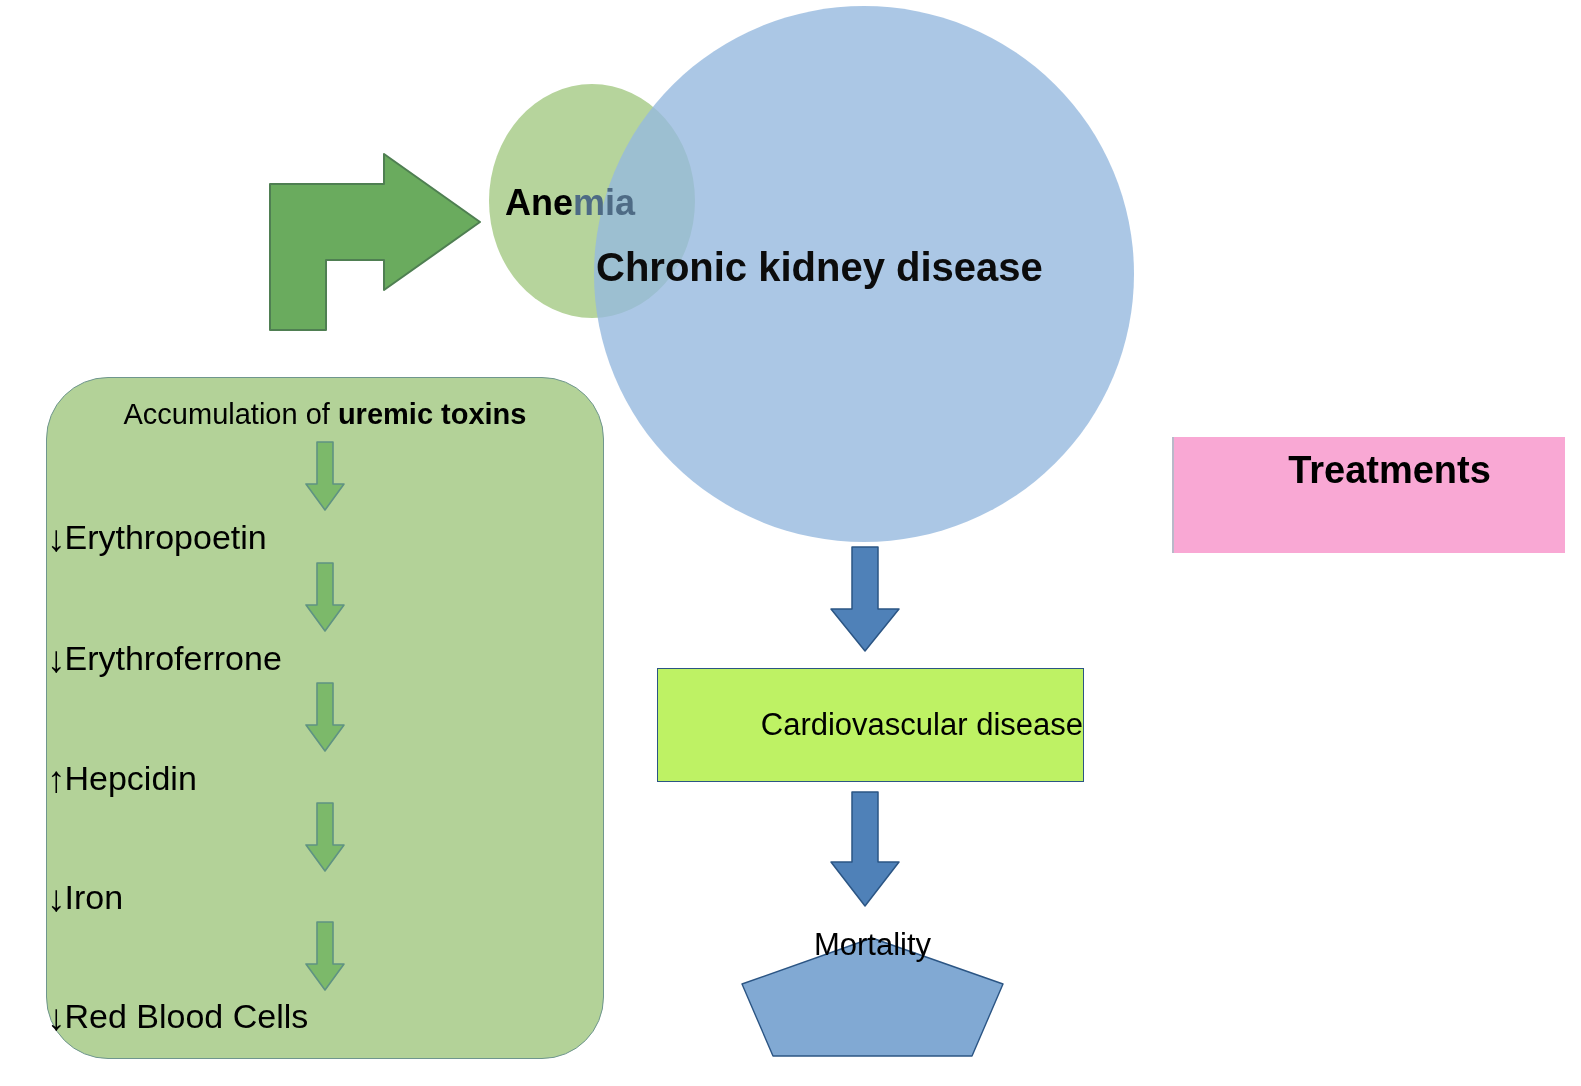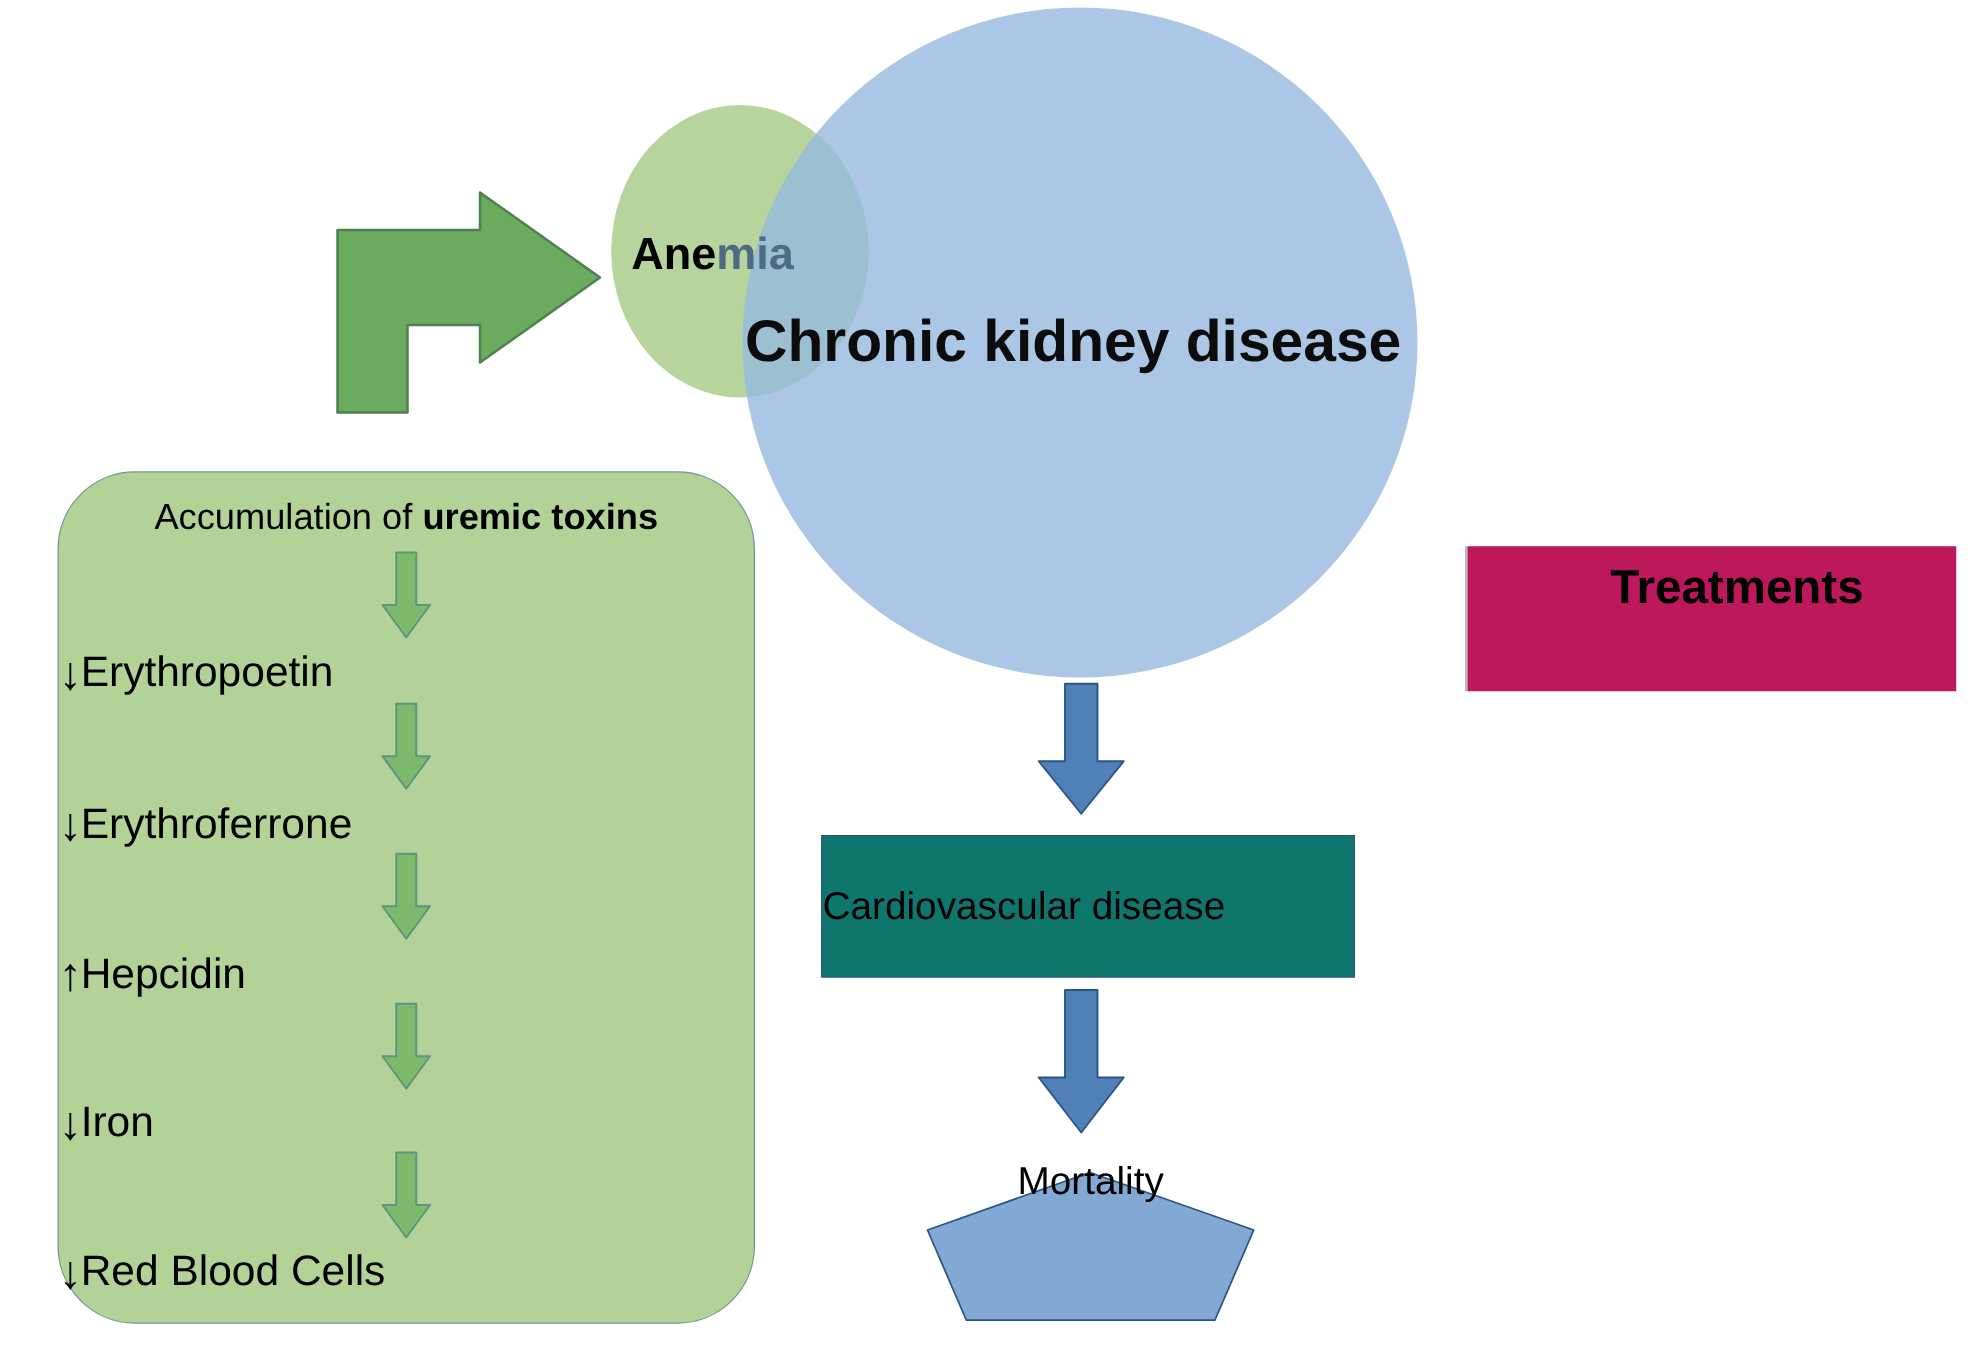--- a/index.html
+++ b/index.html
@@ -55,21 +55,21 @@
     color: #000000;
   }
   .label-anemia .occluded {
     color: #4e6b85;
   }
   .label-ckd {
     position: absolute;
     left: 596px;
     top: 245px;
     z-index: 5;
-    font-size: 47px;
+    font-size: 40px;
     font-weight: bold;
     white-space: nowrap;
     color: #0c0c0c;
   }
 
   
   .bent-arrow {
     position: absolute;
     left: 268px;
     top: 152px;
@@ -139,26 +139,26 @@
     left: 829px;
     top: 545px;
     z-index: 1;
   }
   .cvd-box {
     position: absolute;
     left: 657px;
     top: 668px;
     width: 427px;
     height: 114px;
-    background: #0f766e;
+    background: #bef264;
     border: 1.4px solid #2b5584;
     box-sizing: border-box;
     display: flex;
     align-items: center;
-    justify-content: flex-start;
+    justify-content: flex-end;
     z-index: 2;
   }
   .cvd-box span {
     font-size: 31px;
     white-space: nowrap;
   }
   .blue-arrow-2 {
     position: absolute;
     left: 829px;
     top: 790px;
@@ -184,21 +184,21 @@
   
   .treatments {
     position: absolute;
     left: 1172px;
     top: 437px;
     width: 391px;
     z-index: 2;
     border-left: 2px solid #b9b9c9;
   }
   .tr-header {
-    background: #be185d;
+    background: #f9a8d4;
     height: 116px;
     display: flex;
     align-items: flex-start;
     justify-content: center;
     padding-top: 12px;
     box-sizing: border-box;
     padding-left: 40px;
   }
   .tr-header span {
     font-size: 38px;

